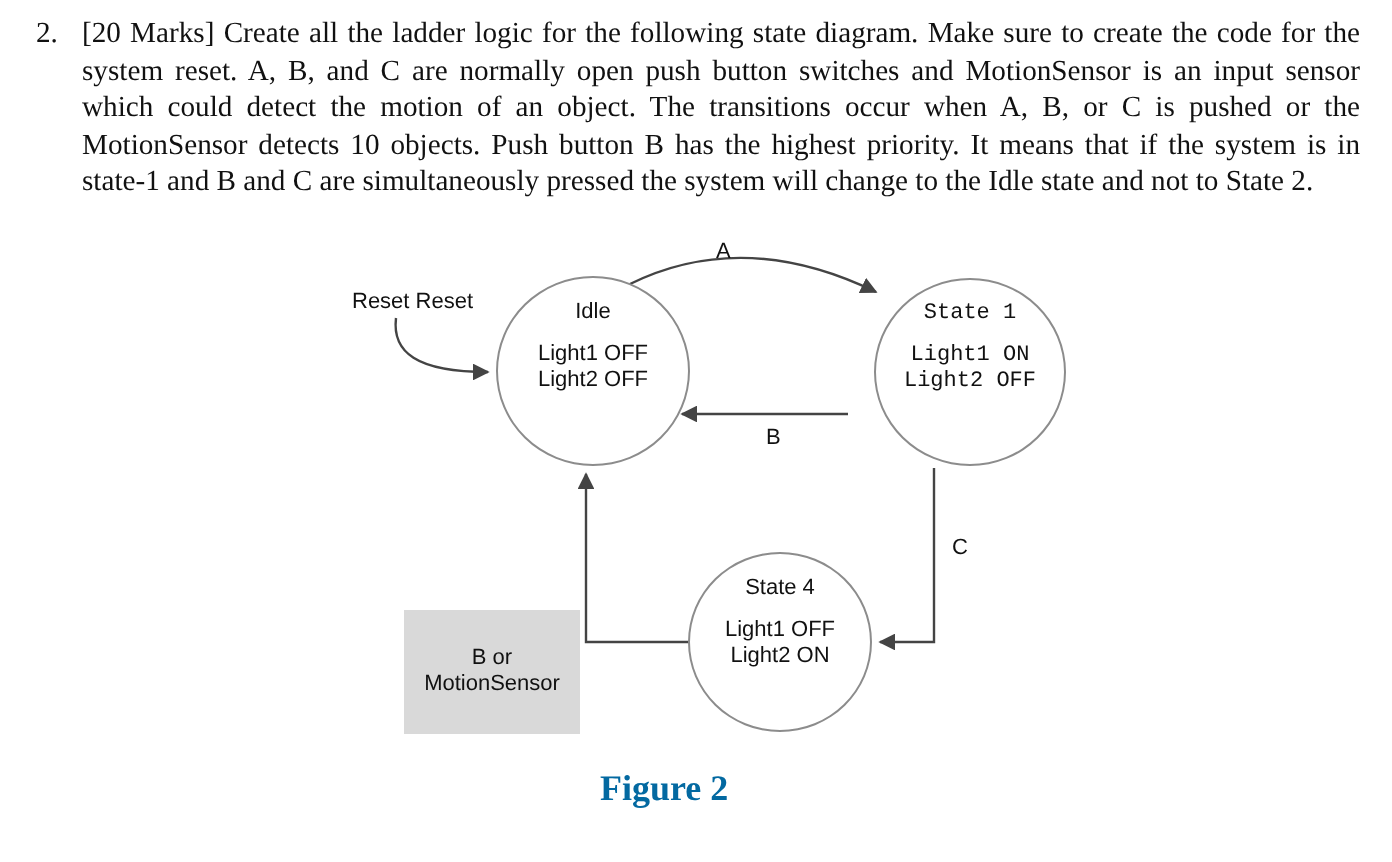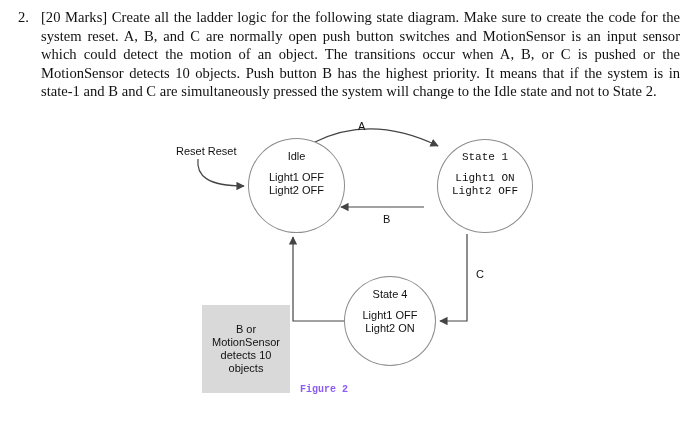--- a/index.html
+++ b/index.html
@@ -33,21 +33,21 @@
   .lbl-a{left:358px;top:120px;}
   .lbl-b{left:383px;top:213px;}
   .lbl-c{left:476px;top:268px;}
   .sensor-box{
     position:absolute;left:202px;top:259px;width:88px;box-sizing:border-box;
     background:#d9d9d9;padding:18px 2px;text-align:center;
     font-family:"Liberation Sans",sans-serif;font-size:11px;line-height:13px;margin-top:46px;
   }
   .figure-caption{
     position:absolute;left:300px;top:384px;
-    font-family:Liberation Mono, monospace;font-weight:bold;font-size:10px;color:#8b5cf6;
+    font-family:Liberation Serif, serif;font-weight:bold;font-size:18px;color:#0369a1;
   }
 </style>
 </head>
 <body>
 
 <div class="page">
 
   <div class="problem">
     <span class="num">2.</span><span class="seg-b">[20 Marks]</span><span> Create all the ladder logic for the following state diagram. Make sure to create the code for the system reset. A, B, and C are normally open push button switches and MotionSensor is an input sensor which could detect the motion of an object. The transitions occur when A, B, or C is pushed or the MotionSensor detects 10 objects. </span><span class="seg-b">Push button B has the highest priority.</span><span> It means that if the system is in state-1 and B and C are simultaneously pressed the system will change to the Idle state and not to State 2.</span>
   </div>
@@ -95,18 +95,17 @@
   </div>
 
   <div class="diag-label lbl-system-reset">Reset Reset</div>
   <div class="diag-label lbl-a">A</div>
   <div class="diag-label lbl-b">B</div>
   <div class="diag-label lbl-c">C</div>
 
   <div class="sensor-box">
     <div>B or</div>
     <div>MotionSensor</div>
-    <div>detects 10 objects</div>
   </div>
 
   <div class="figure-caption">Figure 2</div>
 
 </div>
 
 </body></html>

